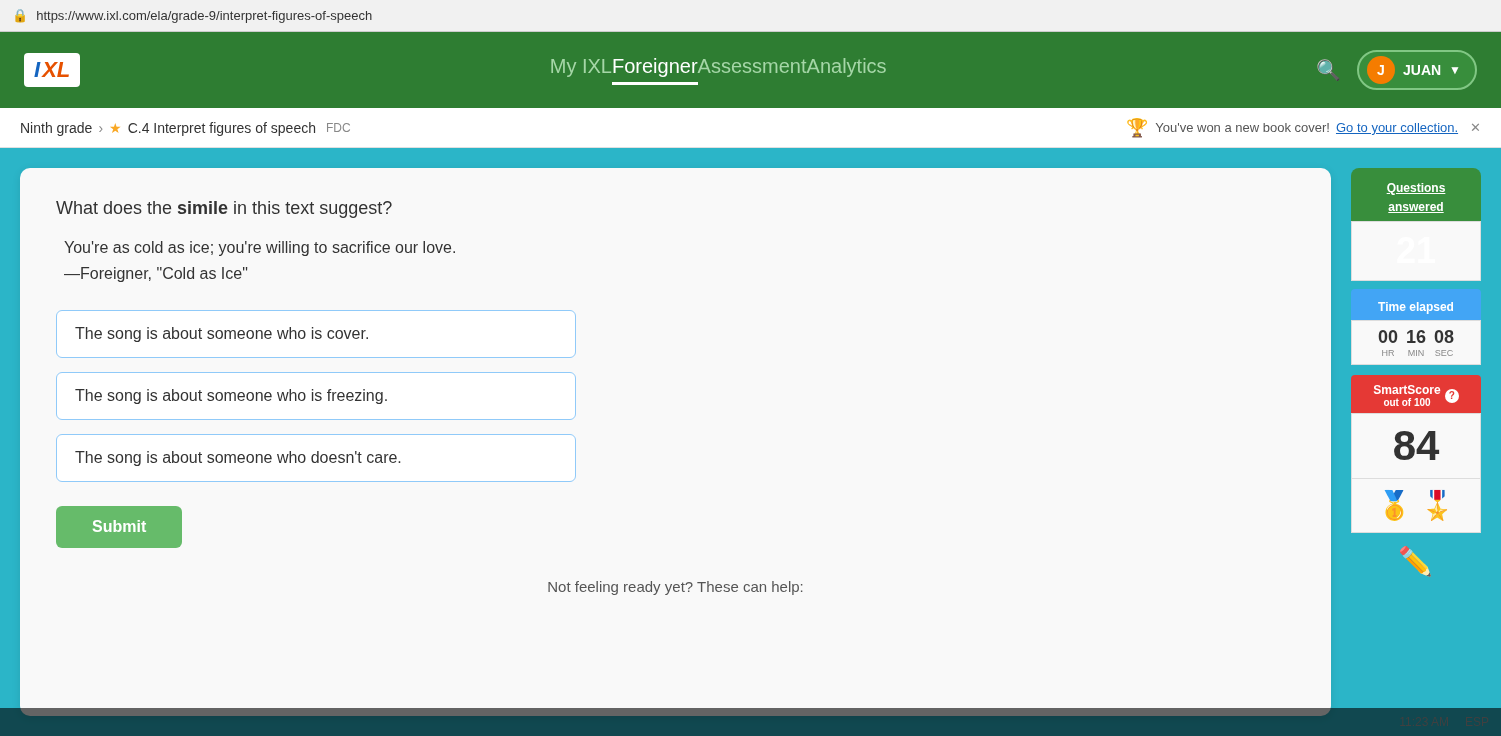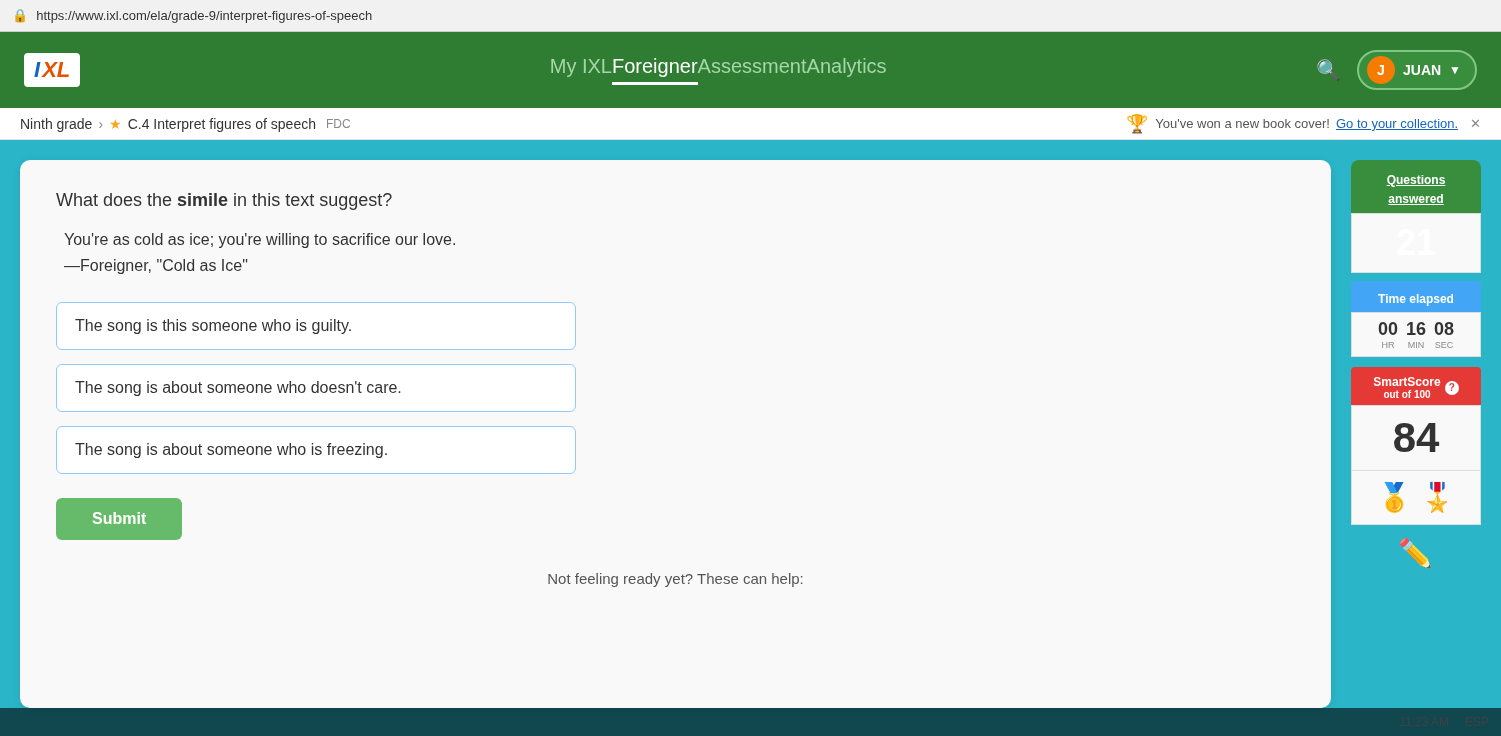--- a/index.html
+++ b/index.html
@@ -67,21 +67,21 @@
       background: #f57c00;
       border-radius: 50%;
       display: flex; align-items: center; justify-content: center;
       color: #fff; font-size: 14px; font-weight: bold;
     }
     .user-name { color: #fff; font-size: 14px; font-weight: bold; }
 
     
     .breadcrumb-bar {
       background: #fff;
-      height: 32px;
+      height: 40px;
       display: flex;
       align-items: center;
       padding: 0 20px;
       gap: 6px;
       font-size: 14px;
       color: #555;
       border-bottom: 1px solid #e0e0e0;
     }
     .breadcrumb-bar .grade { color: #333; }
     .breadcrumb-bar .arrow { color: #888; }
@@ -352,27 +352,27 @@
   <div class="question-card">
     <p class="question-text">
       <span>What does the </span><strong>simile</strong><span> in this text suggest?</span>
     </p>
     <div class="quote-block">
       <span>You're as cold as ice; you're willing to sacrifice our love.</span><br>
       <span>—Foreigner, "Cold as Ice"</span>
     </div>
 
     <div class="answer-option">
-      <span>The song is this someone who is guilty.</span>
+      <span>The song is about someone who is cover.</span>
+    </div>
+    <div class="answer-option">
+      <span>The song is about someone who is freezing.</span>
     </div>
     <div class="answer-option">
       <span>The song is about someone who doesn't care.</span>
-    </div>
-    <div class="answer-option">
-      <span>The song is about someone who is freezing.</span>
     </div>
 
     <button class="submit-btn">Submit</button>
 
     <div class="work-it-out">
       <p class="not-ready-text">Not feeling ready yet? These can help:</p>
     </div>
   </div>
 
   <div class="side-panel">

